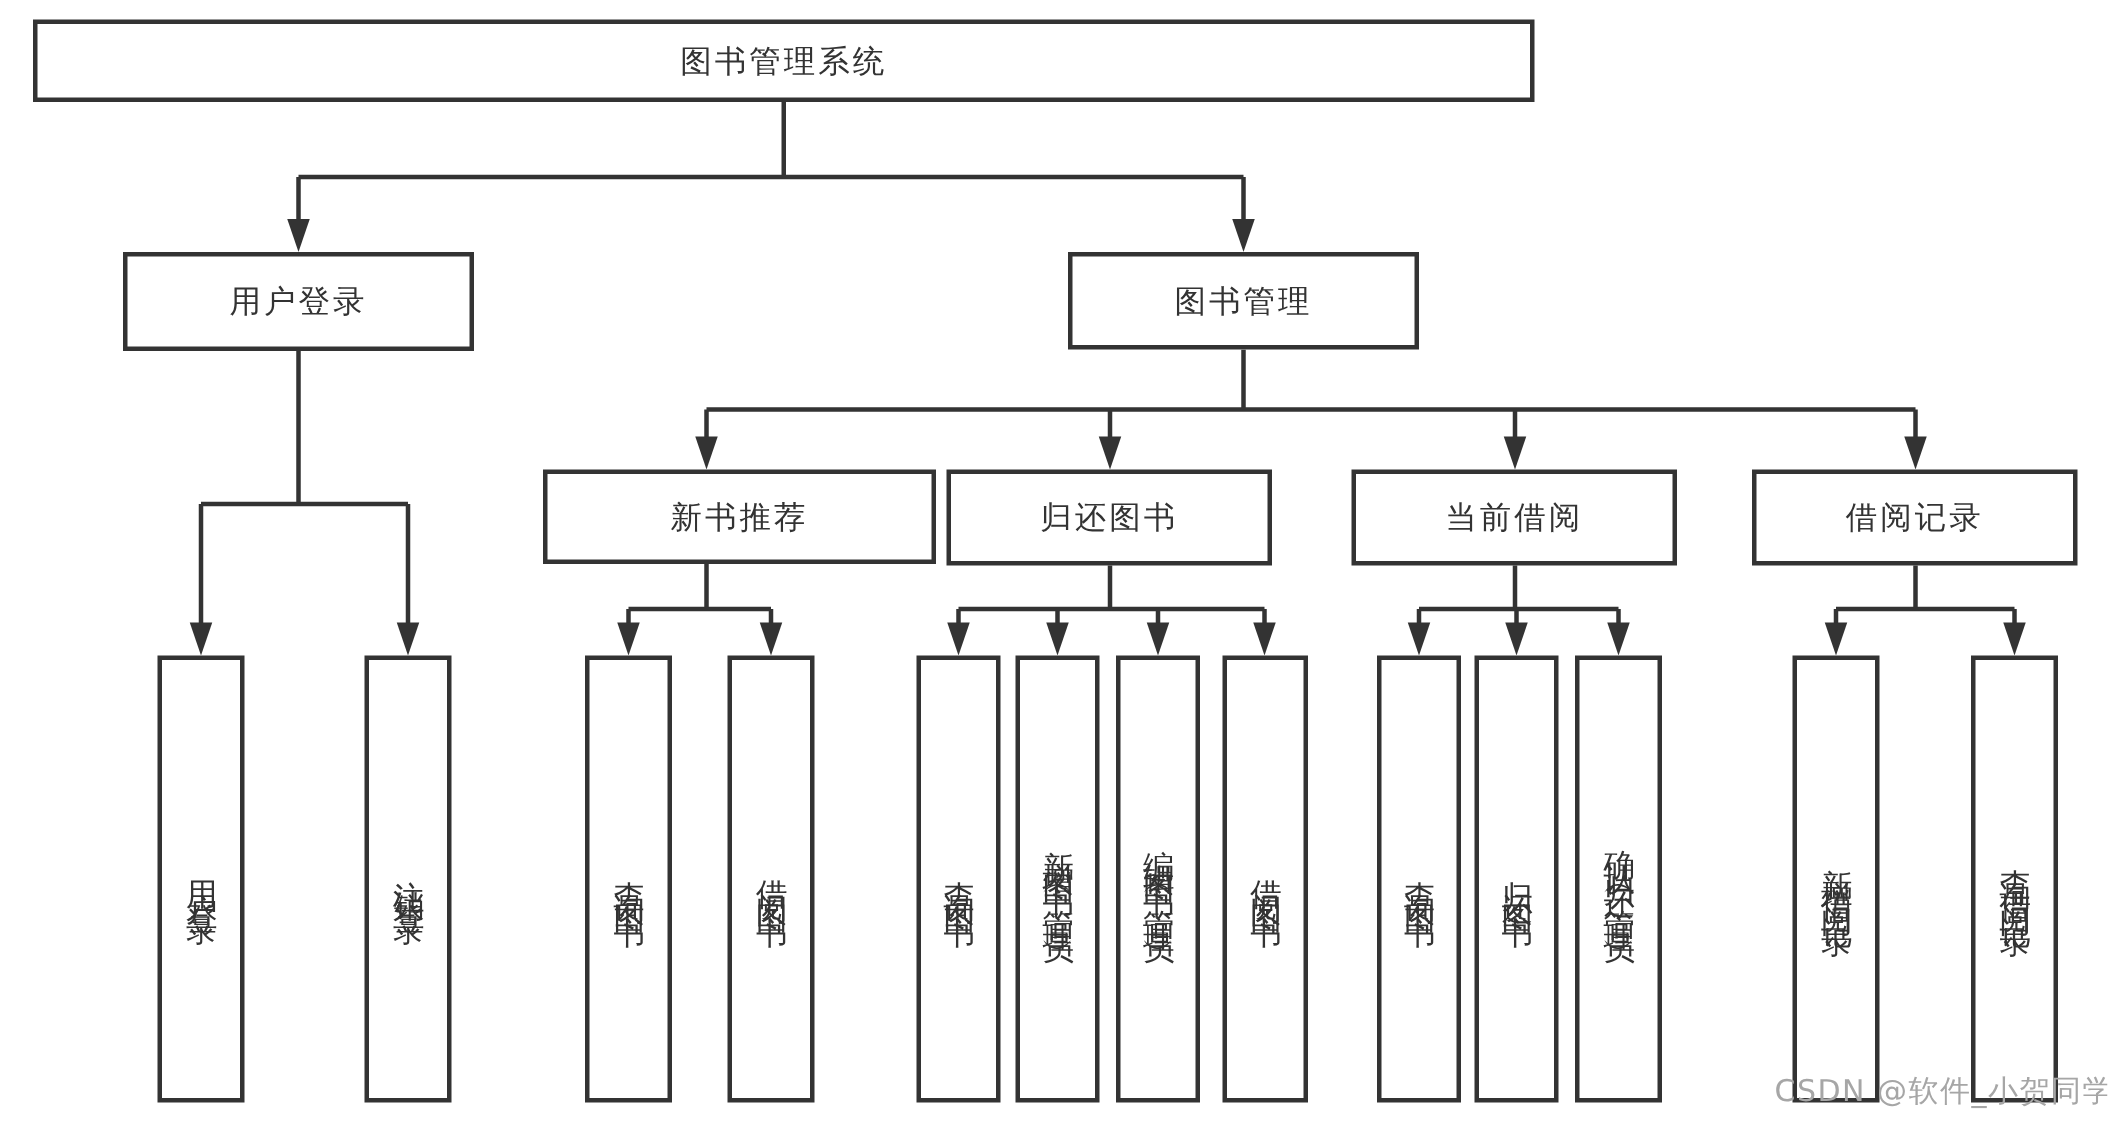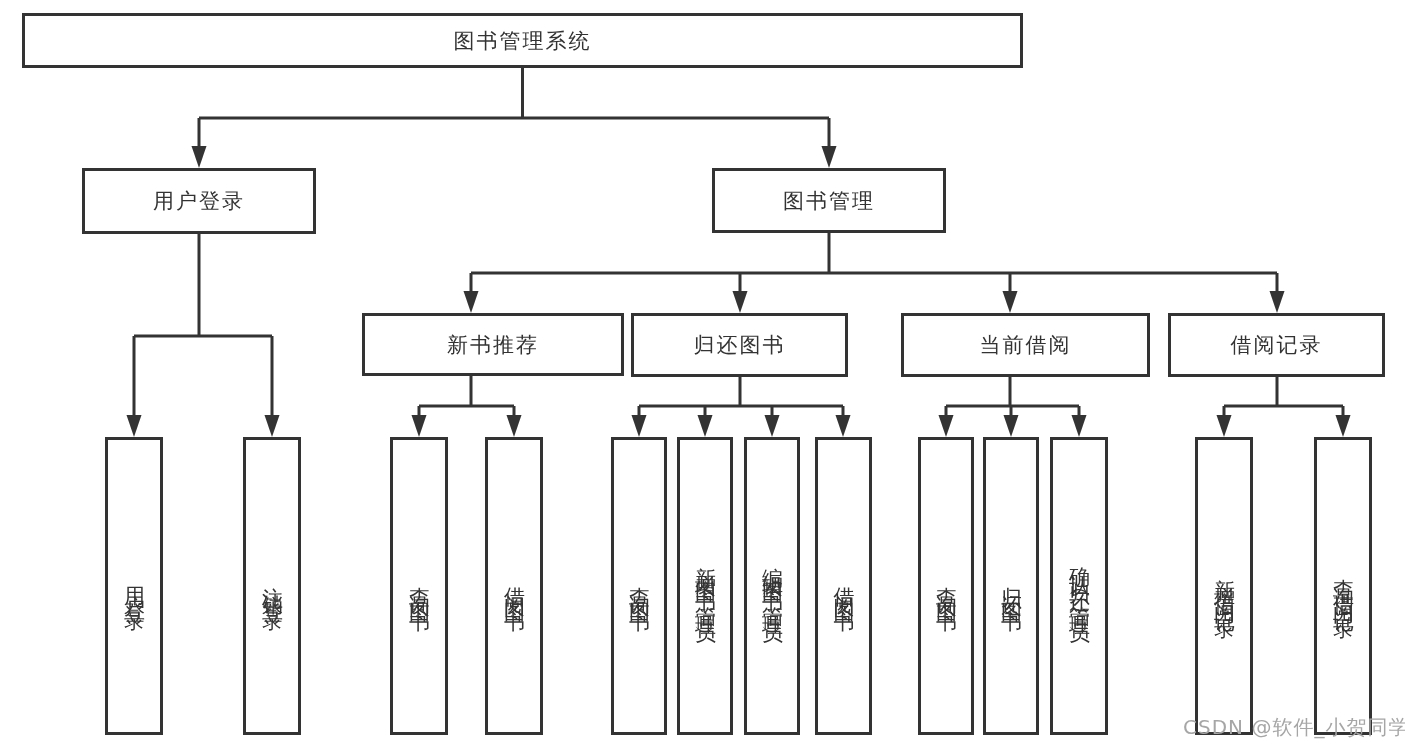--- a/index.html
+++ b/index.html
@@ -120,21 +120,21 @@
   <div class="node h" style="left:712px;top:168px;width:234px;height:65px">
     <span>图书管理</span>
   </div>
 
   <div class="node h" style="left:362px;top:313px;width:262px;height:63px">
     <span>新书推荐</span>
   </div>
   <div class="node h" style="left:631px;top:313px;width:217px;height:64px">
     <span>归还图书</span>
   </div>
-  <div class="node h" style="left:901px;top:313px;width:249px;height:64px">
+  <div class="node h" style="left:901px;top:313px;width:217px;height:64px">
     <span>当前借阅</span>
   </div>
   <div class="node h" style="left:1168px;top:313px;width:217px;height:64px">
     <span>借阅记录</span>
   </div>
 
   <div class="node v" style="left:105px;top:437px;width:58px;height:298px">
     <span>用户登录</span>
   </div>
   <div class="node v" style="left:243px;top:437px;width:58px;height:298px">

